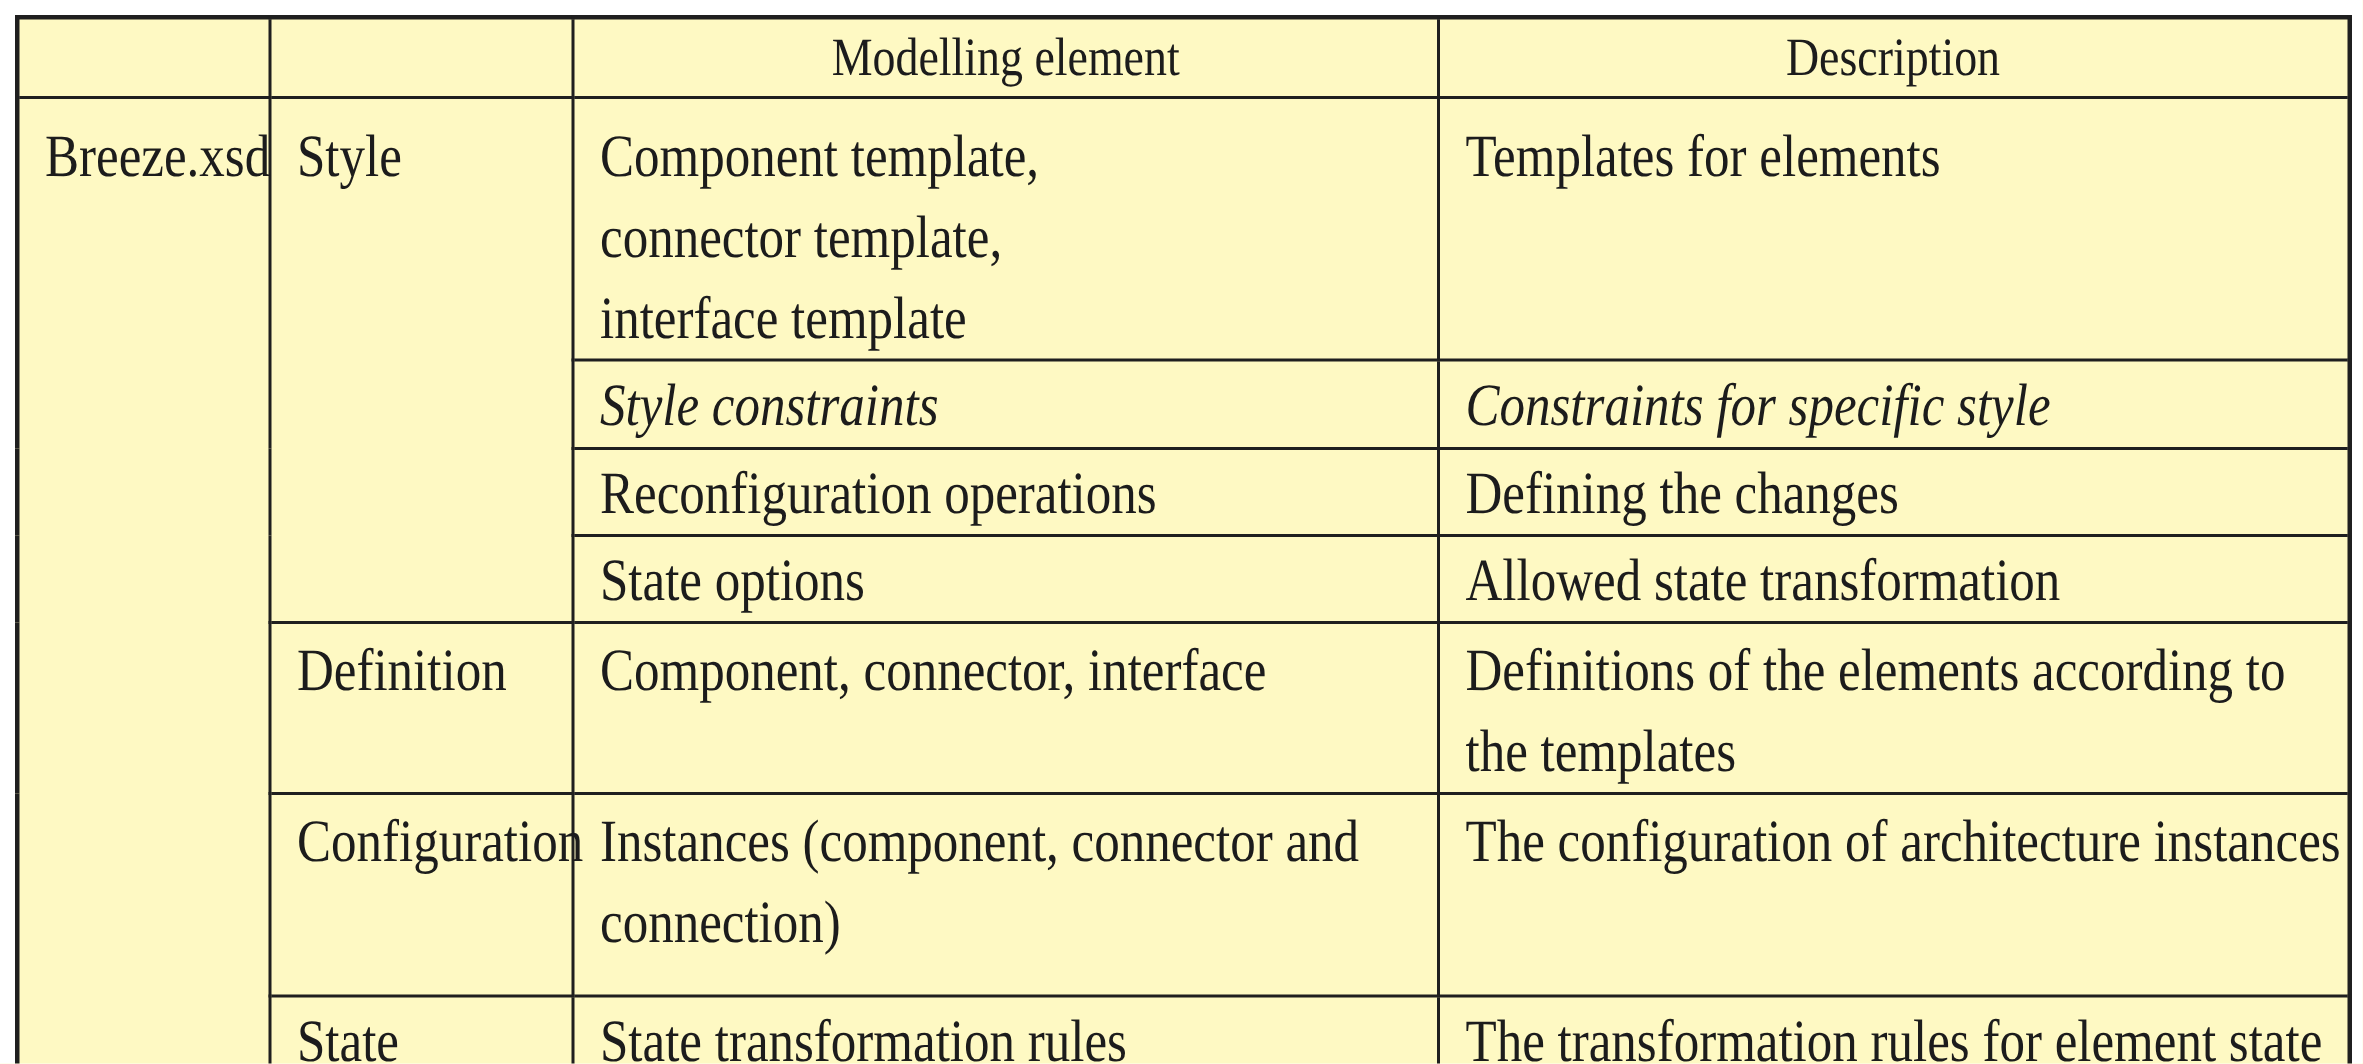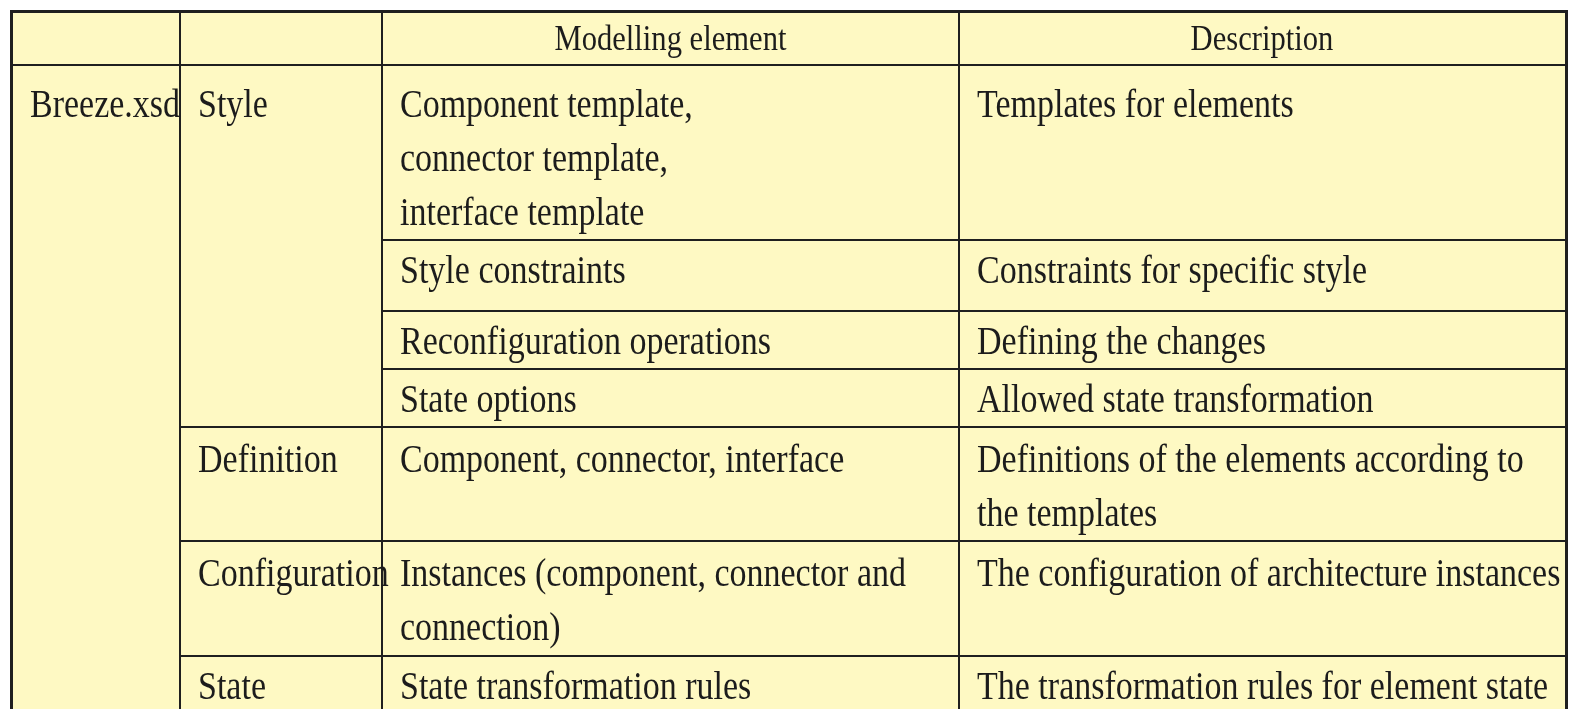--- a/index.html
+++ b/index.html
@@ -42,25 +42,25 @@
   .tx {
     display: inline-block;
     transform: scaleX(0.85);
     transform-origin: 0 0;
     white-space: pre;
   }
   th .tx { transform-origin: 50% 50%; }
   
   tr.rh  { height: 53px; }
   tr.r1  { height: 173px; }
-  tr.r2  { height: 71px; }
+  tr.r2  { height: 59px; font-style: italic; }
   tr.r3  { height: 58px; }
   tr.r4  { height: 58px; }
   tr.r5  { height: 103px; }
-  tr.r6  { height: 115px; }
+  tr.r6  { height: 135px; }
   tr.r7  { height: 59px; }
   tr.r1 td { padding-top: 11px; }
   tr.r5 td, tr.r6 td { padding-top: 4px; }
   td.c1 { padding-left: 9px; }
   td.c2 { padding-left: 6px; }
   td.span-mid { vertical-align: middle; padding-top: 0; }
 </style>
 </head>
 <body>
 

